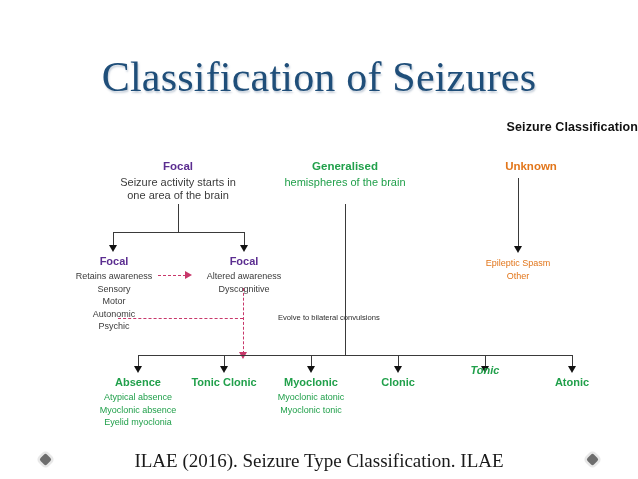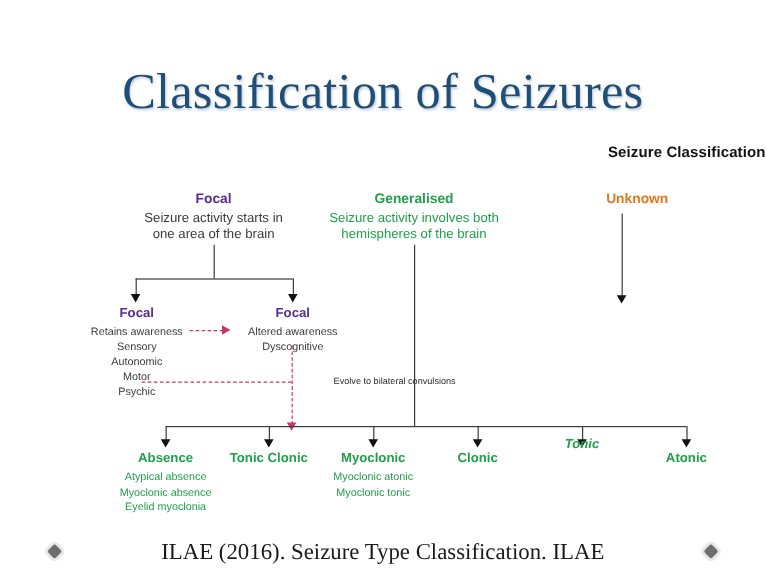--- a/index.html
+++ b/index.html
@@ -174,42 +174,41 @@
     <div id="diagram-heading">Seizure Classification</div>
 
     <div class="node-title t-lvl1 c-focal" style="left:118px; top:48px; width:120px;">Focal</div>
     <div class="node-sub s-desc c-gray" style="left:98px; top:64px; width:160px;">
       <div>Seizure activity starts in</div>
       <div>one area of the brain</div>
     </div>
 
     <div class="node-title t-lvl1 c-gen" style="left:285px; top:48px; width:120px;">Generalised</div>
     <div class="node-sub s-desc c-gen" style="left:263px; top:64px; width:164px;">
-      <div>Seizure activity involves both</div>
       <div>hemispheres of the brain</div>
     </div>
 
     <div class="node-title t-lvl1 c-unk" style="left:471px; top:48px; width:120px;">Unknown</div>
 
     <div class="vline" style="left:178px; top:92px; height:28px;"></div>
 
     <div class="hline" style="left:113px; top:120px; width:131px;"></div>
 
     <div class="vline" style="left:113px; top:120px; height:14px;"></div>
     <div class="arrow-down" style="left:108.5px; top:133px;"></div>
 
     <div class="vline" style="left:244px; top:120px; height:14px;"></div>
     <div class="arrow-down" style="left:239.5px; top:133px;"></div>
 
     <div class="node-title t-lvl2 c-focal" style="left:58px; top:143px; width:112px;">Focal</div>
     <div class="node-sub s-list c-gray" style="left:53px; top:158px; width:122px;">
       <div>Retains awareness</div>
       <div>Sensory</div>
+      <div>Motor</div>
       <div>Autonomic</div>
-      <div>Motor</div>
       <div>Psychic</div>
     </div>
 
     <div class="node-title t-lvl2 c-focal" style="left:188px; top:143px; width:112px;">Focal</div>
     <div class="node-sub s-list c-gray" style="left:183px; top:158px; width:122px;">
       <div>Altered awareness</div>
       <div>Dyscognitive</div>
     </div>
 
     <div class="rdash-h" style="left:158px; top:163px; width:28px;"></div>
@@ -219,20 +218,24 @@
 
     <div class="rdash-v" style="left:243px; top:176px; height:66px;"></div>
     <div class="rarrow-down" style="left:238.5px; top:240px;"></div>
 
     <div id="evolve-label" style="left:250px; top:201px;">Evolve to bilateral convulsions</div>
 
     <div class="vline" style="left:345px; top:92px; height:151px;"></div>
 
     <div class="vline" style="left:518px; top:66px; height:70px;"></div>
     <div class="arrow-down" style="left:513.5px; top:134px;"></div>
+    <div class="node-sub s-list c-unk" style="left:458px; top:145px; width:120px;">
+      <div>Epileptic Spasm</div>
+      <div>Other</div>
+    </div>
 
     <div class="hline" style="left:138px; top:243px; width:434px;"></div>
 
     <div class="vline" style="left:138px; top:243px; height:12px;"></div>
     <div class="arrow-down" style="left:133.5px; top:254px;"></div>
 
     <div class="vline" style="left:224px; top:243px; height:12px;"></div>
     <div class="arrow-down" style="left:219.5px; top:254px;"></div>
 
     <div class="vline" style="left:311px; top:243px; height:12px;"></div>

